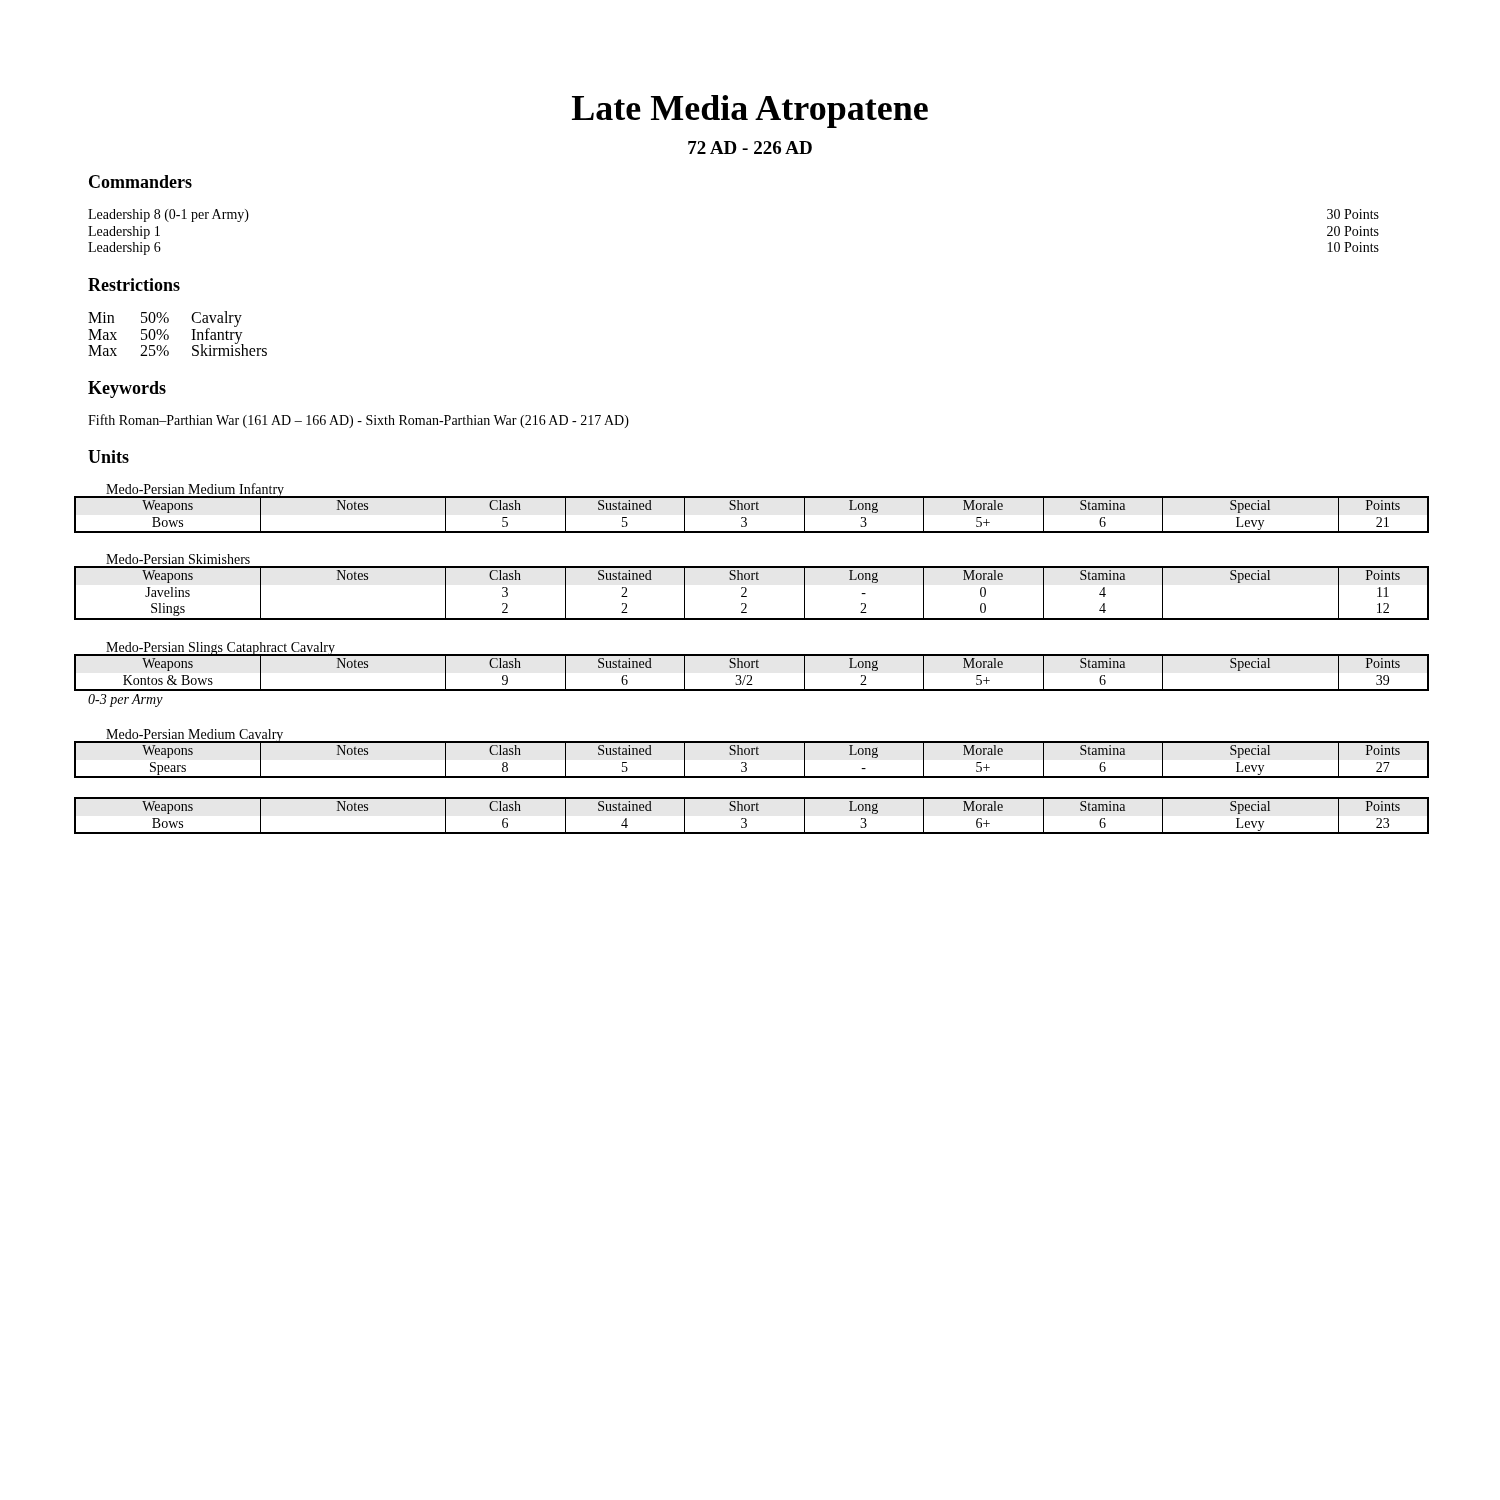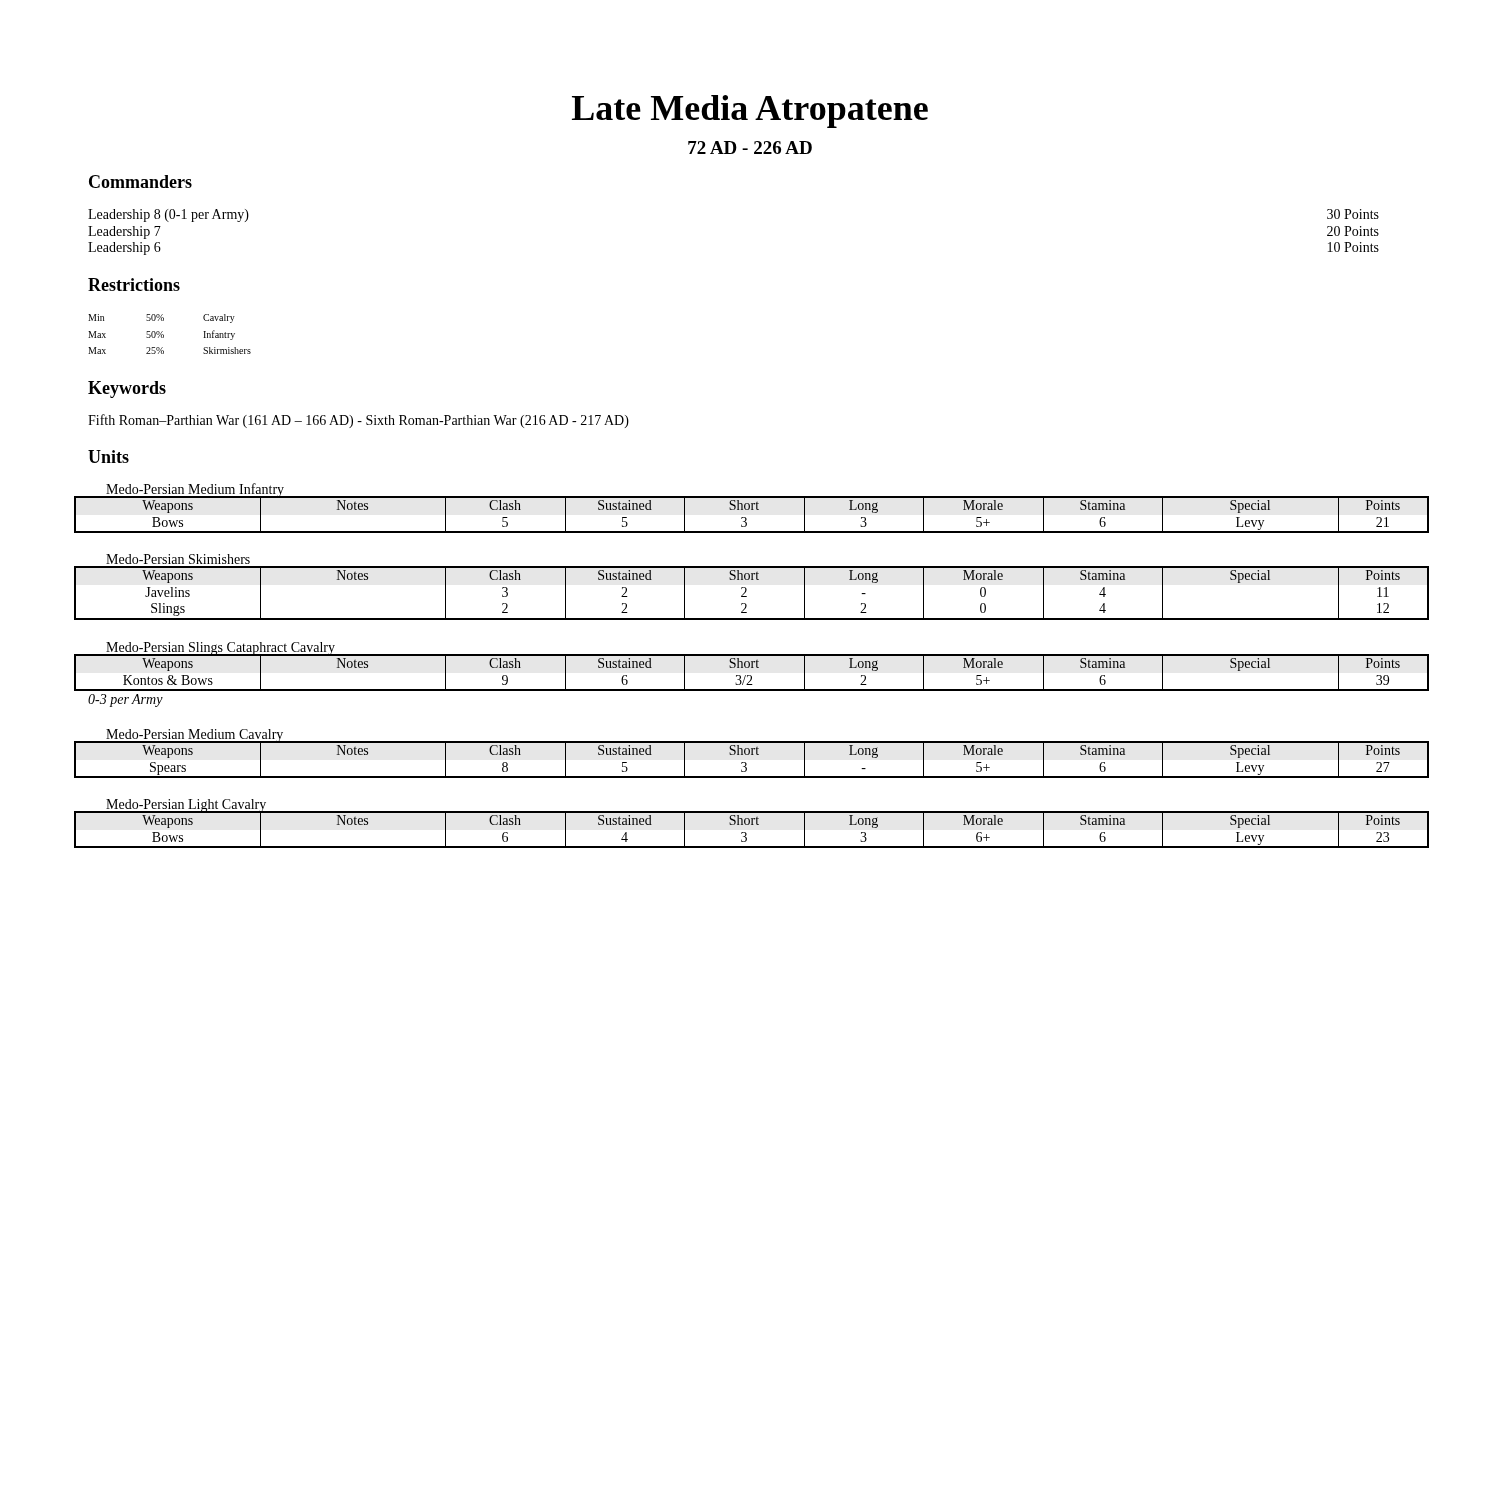--- a/index.html
+++ b/index.html
@@ -11,21 +11,21 @@
     .title-block { position: absolute; top: 88px; left: 0; width: 1500px; text-align: center; }
     .title { font-size: 36px; font-weight: bold; line-height: 40px; }
     .subtitle { font-size: 19px; font-weight: bold; line-height: 22px; margin-top: 9px; }
 
     .section-heading { position: absolute; left: 88px; font-size: 18px; font-weight: bold; text-align: right; }
 
     .commanders { position: absolute; left: 88px; top: 207px; width: 1291px; }
     .cmd-row { display: flex; justify-content: space-between; font-size: 14px; line-height: 16.5px; }
 
     .restrictions { position: absolute; left: 88px; top: 310px; }
-    .res-row { display: flex; font-size: 10px; line-height: 16.5px; gap: 6px; }
+    .res-row { display: flex; font-size: 16px; line-height: 16.5px; }
     .res-row .c1 { width: 52px; }
     .res-row .c2 { width: 51px; }
 
     .keywords { position: absolute; left: 88px; top: 413px; font-size: 14px; }
 
     .unit { position: absolute; left: 74px; width: 1353px; }
     .unit-name { font-size: 14px; line-height: 16px; margin-left: 32px; height: 14px; }
     table.stats {
       width: 1353px; border-collapse: collapse; table-layout: fixed;
       border: 2px solid #000; font-size: 14px;
@@ -46,21 +46,21 @@
   <div class="subtitle">72 AD - 226 AD</div>
 </div>
 
 <div class="section-heading" style="top:172px;">Commanders</div>
 <div class="commanders">
   <div class="cmd-row">
     <span>Leadership 8 (0-1 per Army)</span>
     <span>30 Points</span>
   </div>
   <div class="cmd-row">
-    <span>Leadership 7</span>
+    <span>Leadership 1</span>
     <span>20 Points</span>
   </div>
   <div class="cmd-row">
     <span>Leadership 6</span>
     <span>10 Points</span>
   </div>
 </div>
 
 <div class="section-heading" style="top:275px;">Restrictions</div>
 <div class="restrictions">
@@ -269,21 +269,20 @@
       <td>5+</td>
       <td>6</td>
       <td>Levy</td>
       <td>27</td>
     </tr>
   </tbody>
     </table>
 </div>
 
 <div class="unit" style="top:797px;">
-  <div class="unit-name">Medo-Persian Light Cavalry</div>
   <table class="stats">
     <colgroup>
       <col style="width:185px">
         <col style="width:185px">
         <col style="width:120px">
         <col style="width:119px">
         <col style="width:120px">
         <col style="width:119px">
         <col style="width:120px">
         <col style="width:119px">

